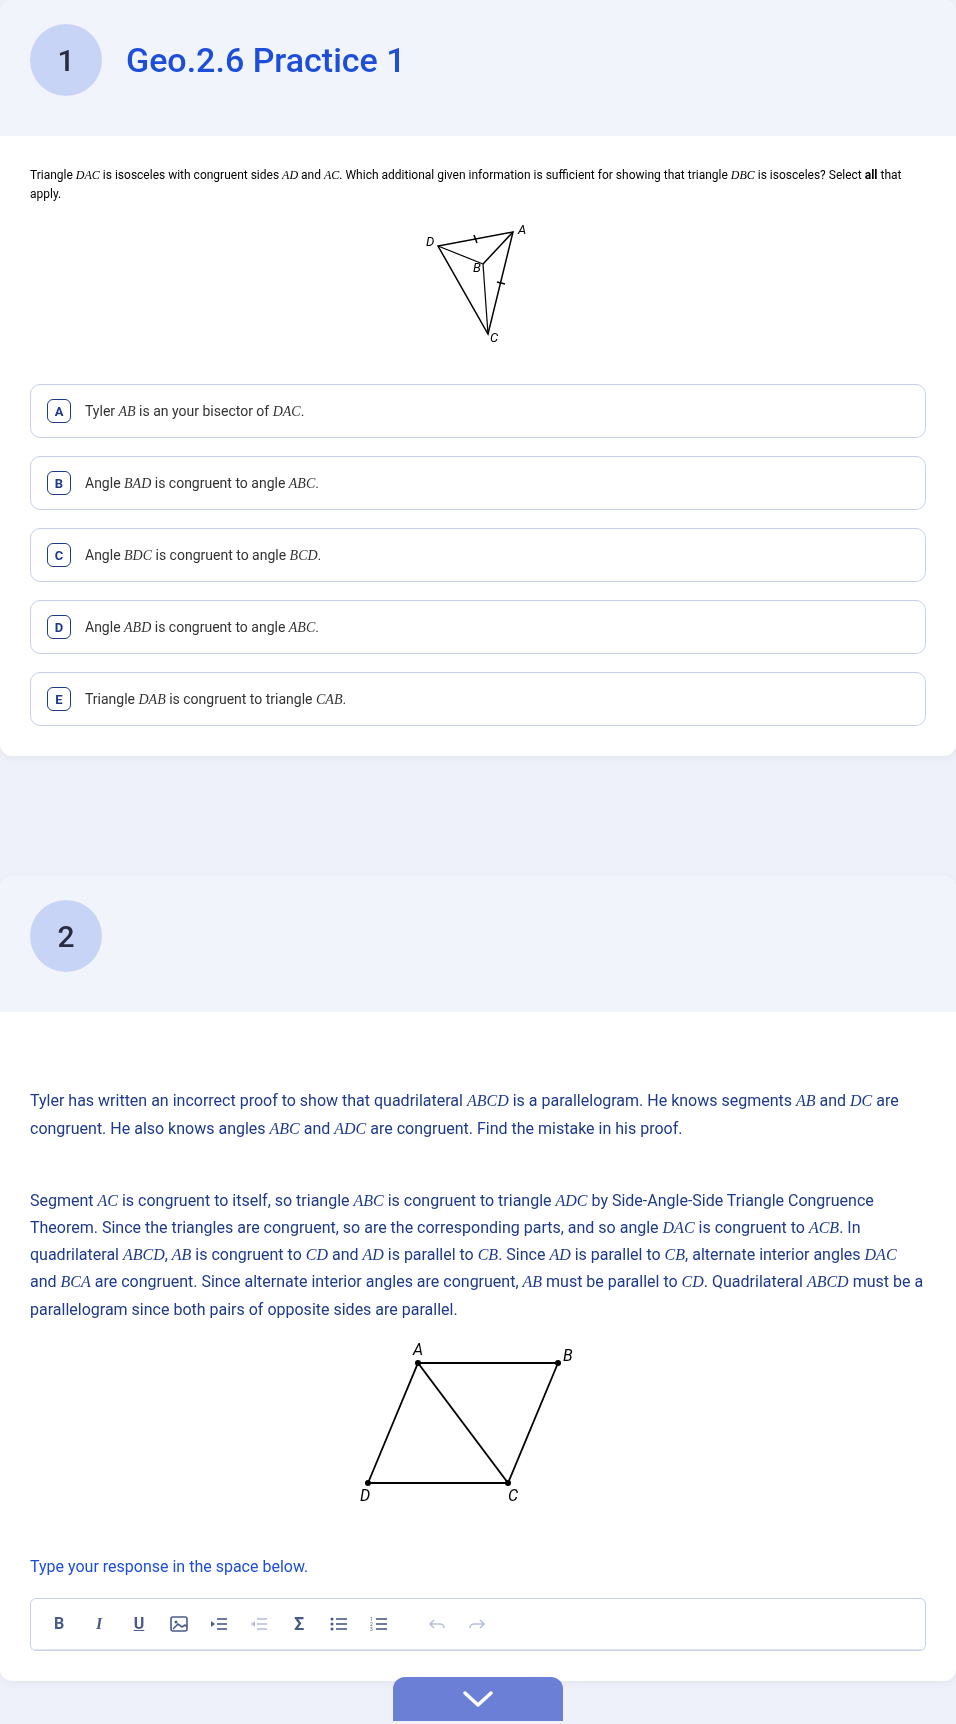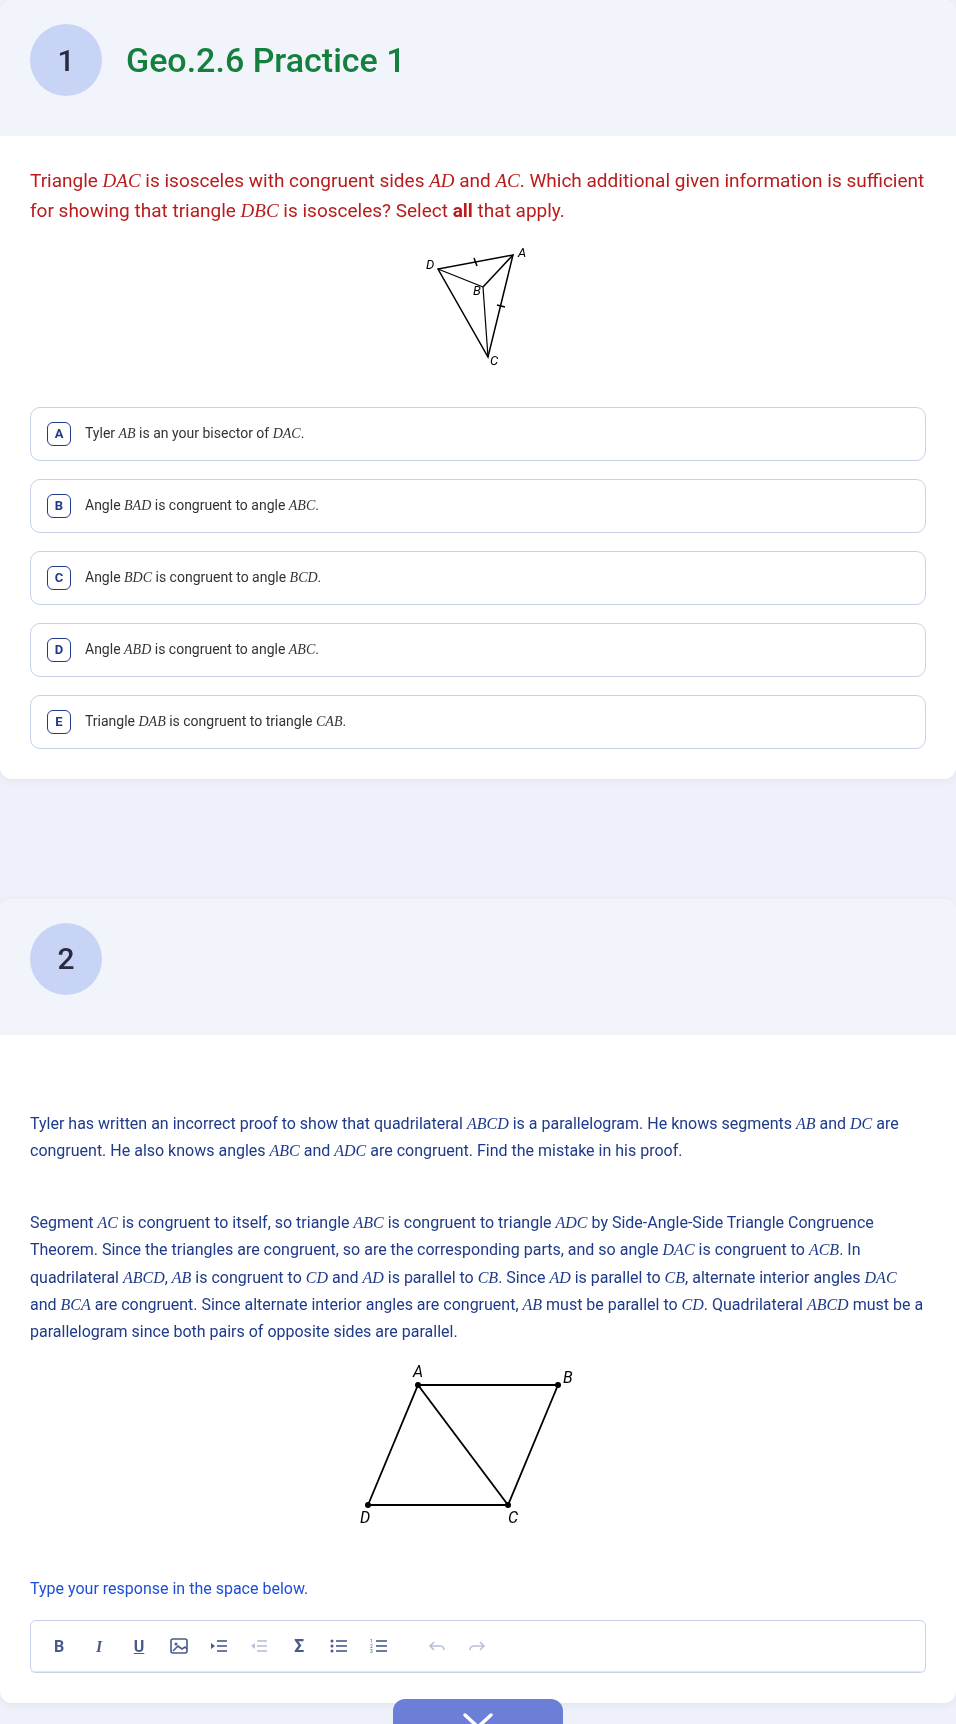--- a/index.html
+++ b/index.html
@@ -33,28 +33,28 @@
     background: #c8d4f5;
     display: flex;
     align-items: center;
     justify-content: center;
     font-size: 30px;
     font-weight: 500;
     color: #2a2a40;
   }
   .q-title {
     font-size: 34px;
-    color: #15803d;
+    color: #1d4ed8;
     font-weight: 500;
   }
   .card-body { padding: 30px; }
   .prompt {
-    font-size: 19px;
+    font-size: 12px;
     line-height: 1.6;
-    color: #b91c1c;
+    color: #000000;
     margin-bottom: 20px;
   }
   .prompt .mi { font-style: italic; font-family: Georgia, serif; }
   .prompt b { font-weight: 700; }
   .figure { display:flex; justify-content:center; margin: 20px 0 40px 0; }
   .choices { display:flex; flex-direction:column; gap:18px; }
   .choice {
     border: 1.5px solid #c7d2e8;
     border-radius: 10px;
     padding: 14px 16px;

